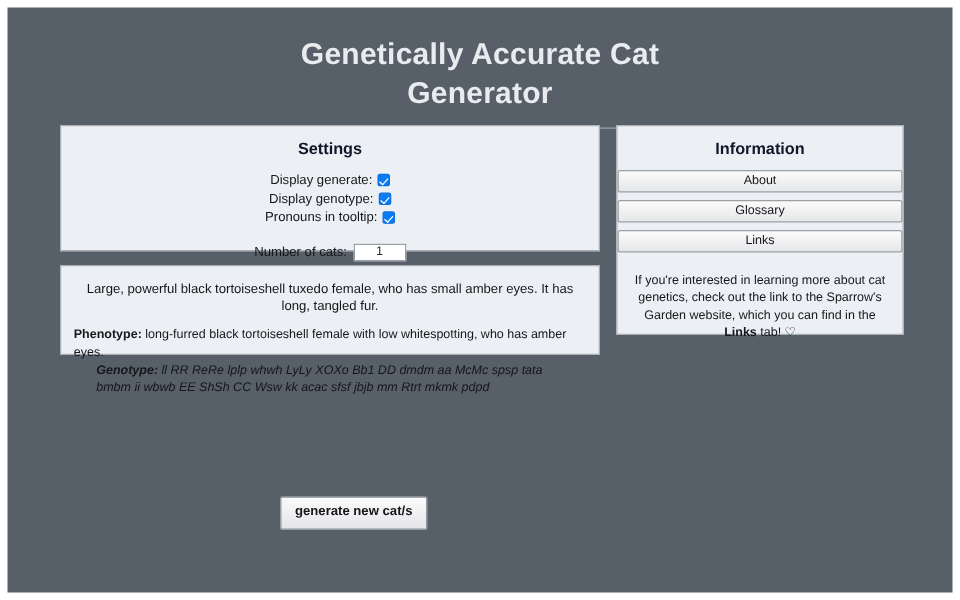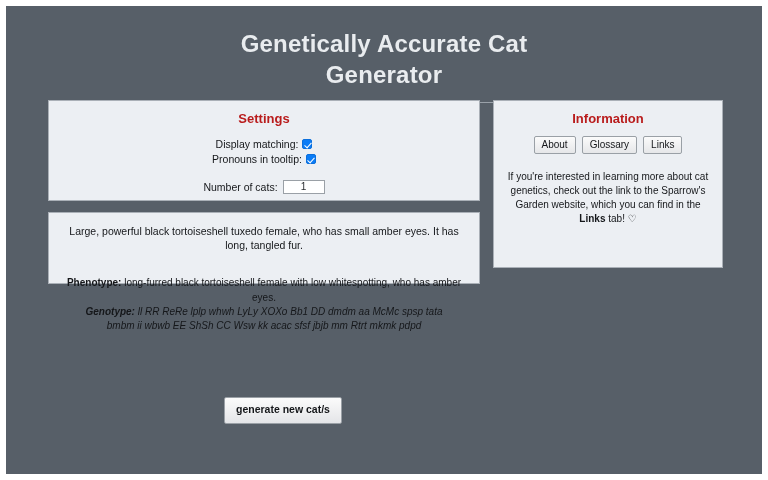--- a/index.html
+++ b/index.html
@@ -82,21 +82,21 @@
     top: 112px;
     width: 432px;
     height: 72px;
     padding: 8px 10px 0 10px;
   }
 
   .panel-heading {
     text-align: center;
     font-size: 13px;
     font-weight: bold;
-    color: #b91c1c;
+    color: #0f172a;
     margin: 2px 0 0 0;
   }
 
   
   #settings-rows {
     margin-top: 11px;
     padding-left: 0;
   }
   .setting-row {
     display: flex;
@@ -154,20 +154,21 @@
     box-sizing: border-box;
     padding: 0;
   }
 
   
   #info-tabs {
     display: flex;
     justify-content: center;
     gap: 6px;
     margin-top: 10px;
+    flex-direction: column;
   }
   .tab-button {
     font-family: "Liberation Sans", sans-serif;
     font-size: 10px;
     color: #15171a;
     background: linear-gradient(#fbfbfb, #e6e7e9);
     border: 1px solid #9aa0a6;
     border-radius: 2px;
     padding: 2px 7px 3px 7px;
     line-height: 1.1;
@@ -185,22 +186,21 @@
 
   
   #result-desc {
     font-size: 10.5px;
     color: #15171a;
     line-height: 1.35;
     text-align: center;
     margin: 3px 0 0 0;
   }
   #result-details {
-    margin-top: 24px;
-    text-align: center;
+    margin-top: 9px;
     font-size: 10px;
     color: #15171a;
     line-height: 1.42;
   }
   #result-details b { font-weight: bold; }
   #genotype-line {
     margin-top: 0px;
     padding: 0 18px;
     font-style: italic;
   }
@@ -233,24 +233,28 @@
   </div>
 
   <div id="columns">
 
     <div class="panel" id="settings-panel">
       <div class="panel-heading">Settings</div>
 
       <div id="settings-rows">
 
         <div class="setting-row">
-          <span class="setting-label">Display matching:</span>
+          <span class="setting-label">Display generate:</span>
           <span class="cb"></span>
         </div>
 
+        <div class="setting-row">
+          <span class="setting-label">Display genotype:</span>
+          <span class="cb"></span>
+        </div>
 
         <div class="setting-row">
           <span class="setting-label">Pronouns in tooltip:</span>
           <span class="cb"></span>
         </div>
       </div>
 
       <div id="numcats-row">
         <span>Number of cats:</span>
         <input id="numcats-input" type="text" value="1" style="">

